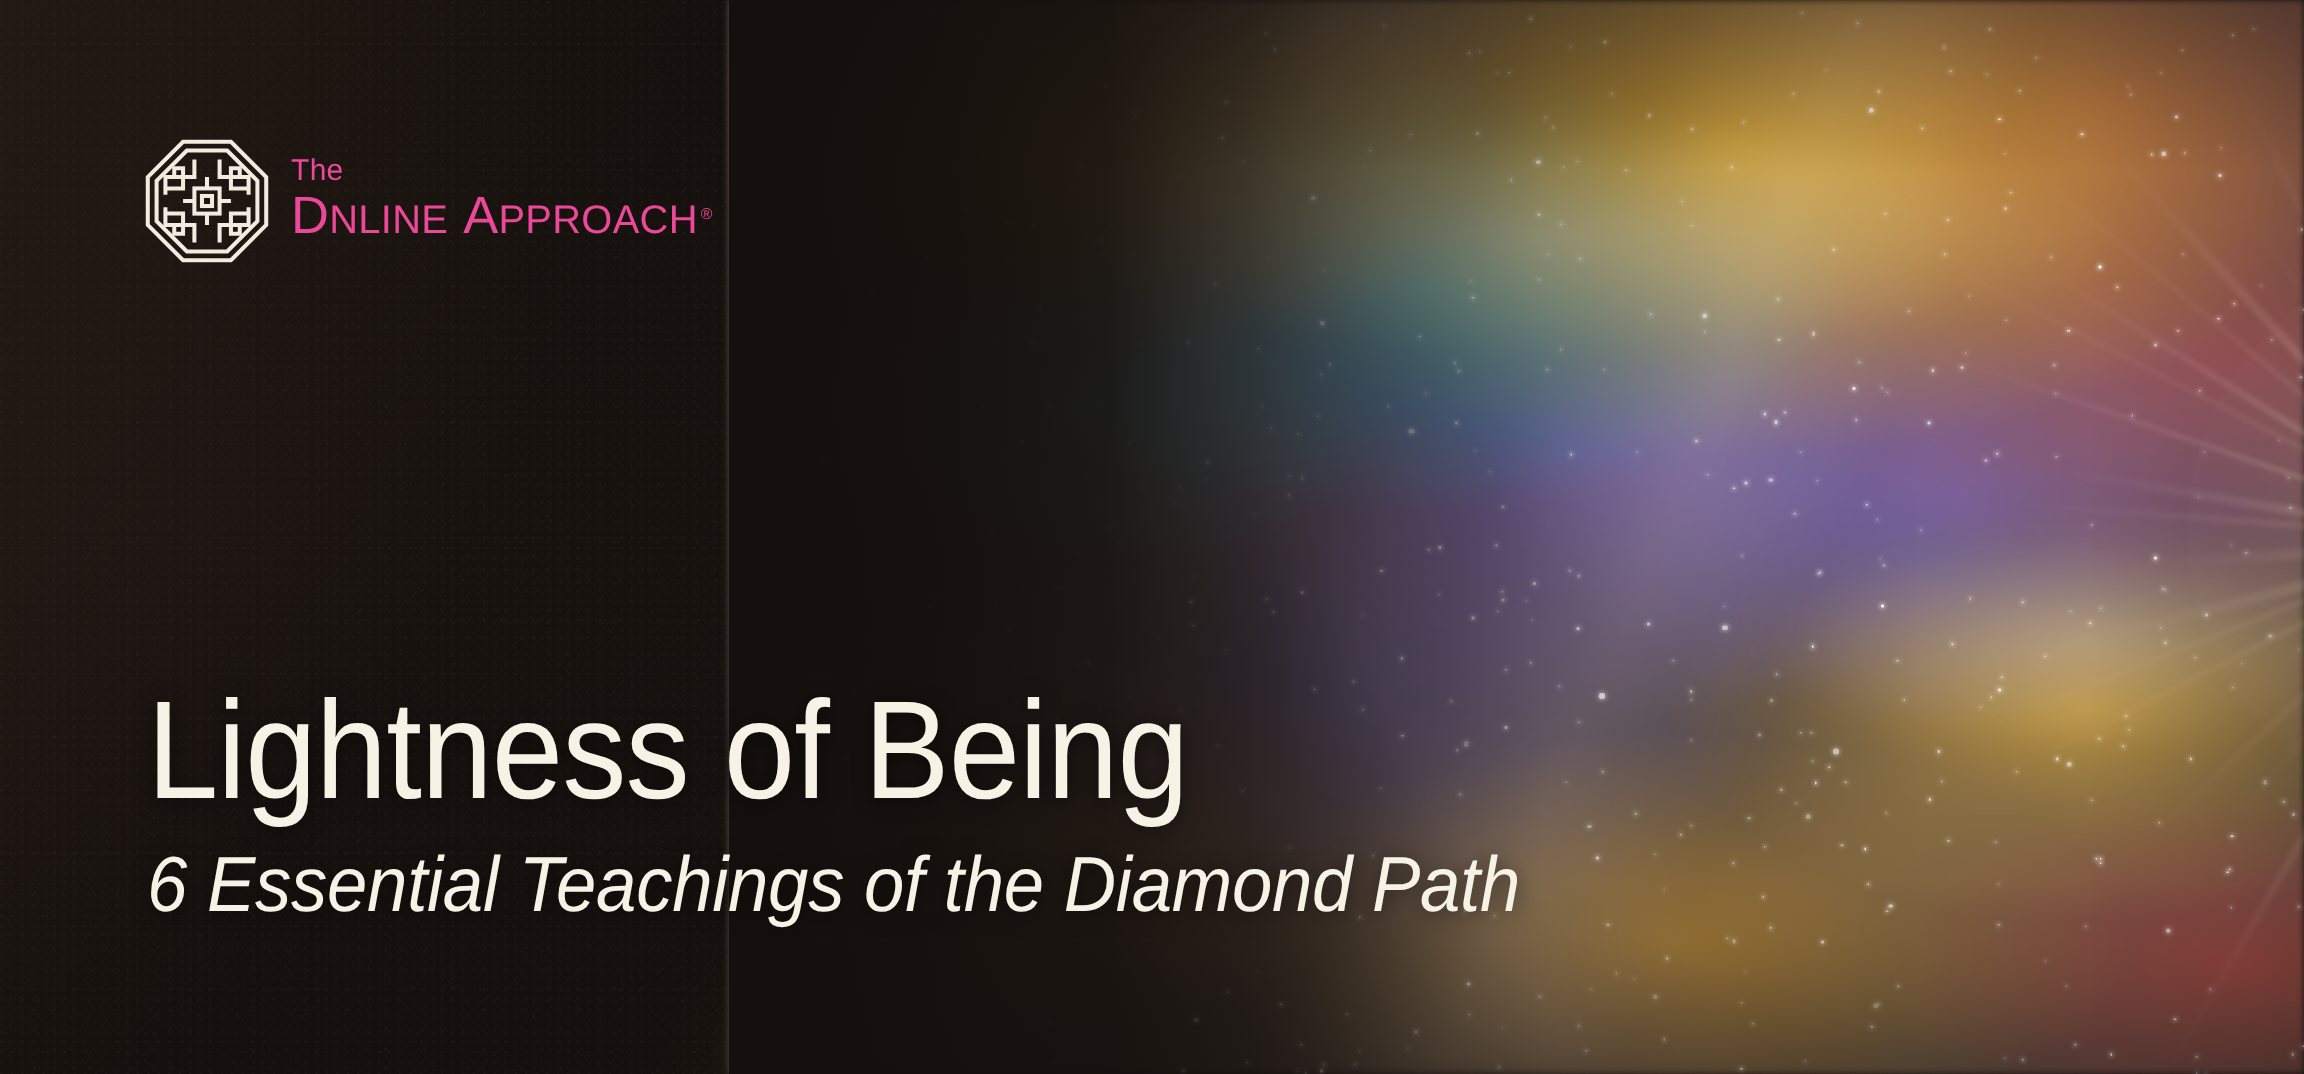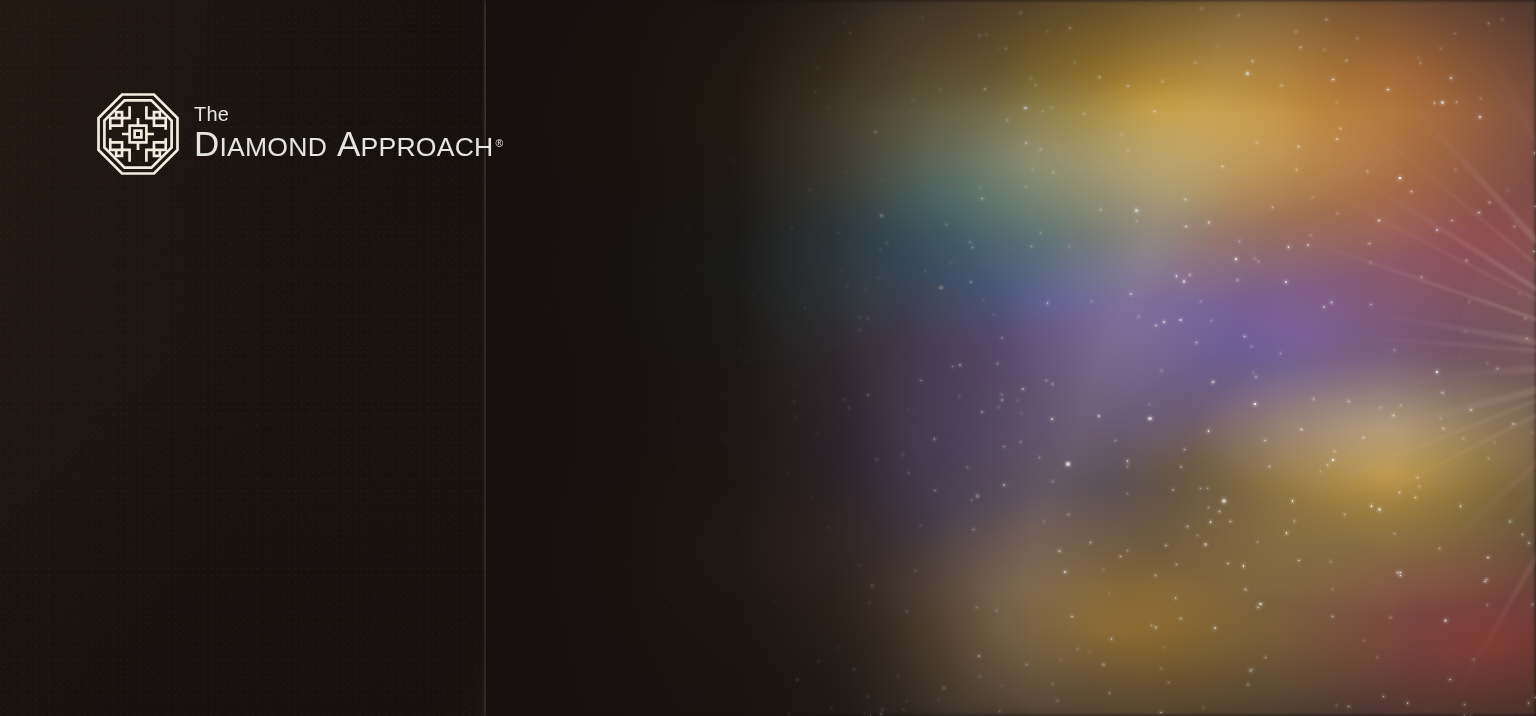--- a/index.html
+++ b/index.html
@@ -132,21 +132,21 @@
     filter:blur(1.6px);
   }
 
   
   #logo{
     position:absolute;left:96px;top:92px;
     display:flex;align-items:center;gap:14px;
   }
   #logo-mark{width:84px;height:84px;flex:0 0 auto;}
   #logo-words{
-    color:#e5e5e5;
+    color:#ec4899;
     line-height:1;
     letter-spacing:.2px;
   }
   .lw-row{display:block;white-space:nowrap;}
   .lw-row.r1{font-size:20px;margin-bottom:2px;}
   .lw-row.r2{font-size:35px;margin-bottom:3px;}
   .lw-row.r3{font-size:27px;}
   .cap{font-size:1em;}
   .sc{font-size:.76em;}
   .reg{font-size:.30em;vertical-align:.85em;margin-left:2px;}
@@ -727,18 +727,22 @@
         <path d="M40,83 L40,69 L31,69 L31,60 L17,60"></path>
         <path d="M60,83 L60,69 L69,69 L69,60 L83,60"></path>
         <rect x="40" y="40" width="20" height="20"></rect>
         <path d="M50,31 L50,40 M50,60 L50,69 M31,50 L40,50 M60,50 L69,50"></path>
         <rect x="46" y="46" width="8" height="8"></rect>
       </g>
     </svg>
 
     <div id="logo-words">
       <span class="lw-row r1"><span class="cap">The</span></span>
-      <span class="lw-row r2"><span class="cap">D</span><span class="sc">IAMOND</span>&nbsp;<span class="cap">A</span><span class="sc">PPROACH</span><sup class="reg">®</sup></span>
+      <span class="lw-row r2"><span class="cap">D</span><span class="sc">NLINE</span>&nbsp;<span class="cap">A</span><span class="sc">PPROACH</span><sup class="reg">®</sup></span>
     </div>
   </div>
 
+  <div id="headline">
+    <div id="title">Lightness of Being</div>
+    <div id="subtitle">6 Essential Teachings of the Diamond Path</div>
+  </div>
 
 </div>
 
 </body></html>

